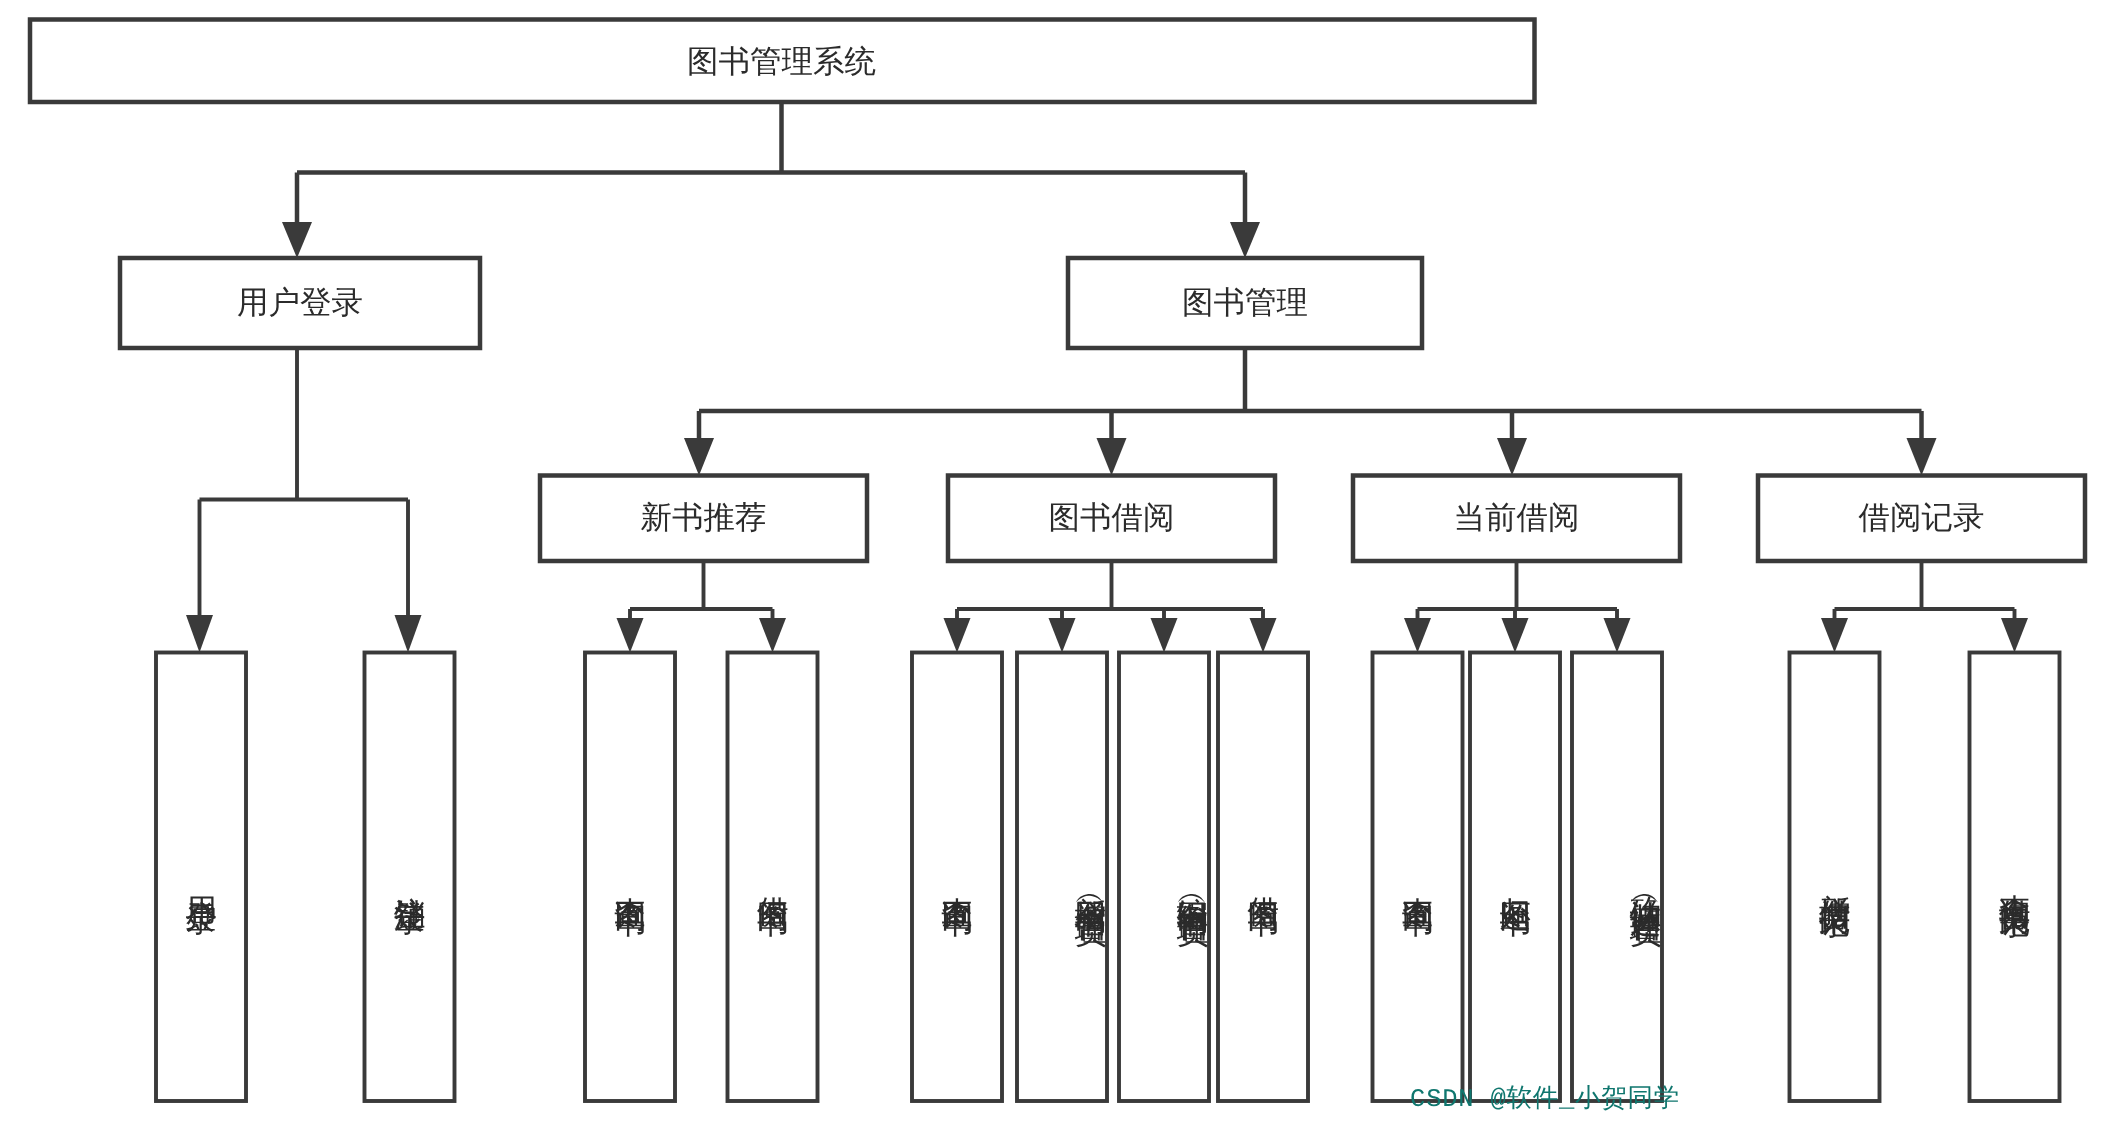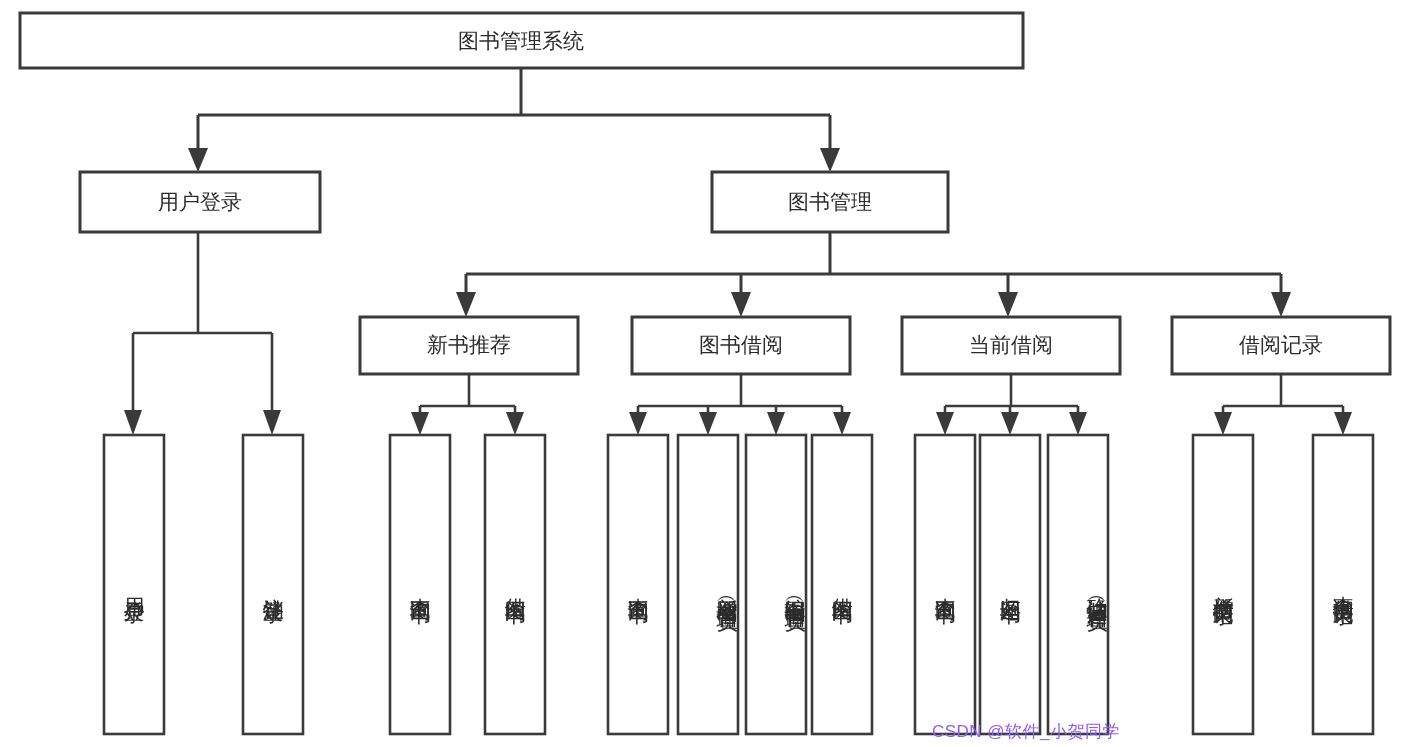--- a/index.html
+++ b/index.html
@@ -70,23 +70,23 @@
     align-items: center;
     justify-content: center;
     text-align: center;
     pointer-events: none;
     white-space: nowrap;
   }
   .watermark {
     position: absolute;
     right: 6px;
     bottom: 4px;
-    font-family: Liberation Sans, sans-serif;
+    font-family: Liberation Mono, monospace;
     font-size: 17px;
-    color: #8b5cf6;
+    color: #0f766e;
     letter-spacing: 0.5px;
     white-space: nowrap;
   }
 </style>
 </head>
 <body>
 
 <div id="diagram-root">
 
   <svg id="flow-svg" viewBox="0 0 1405 747">

